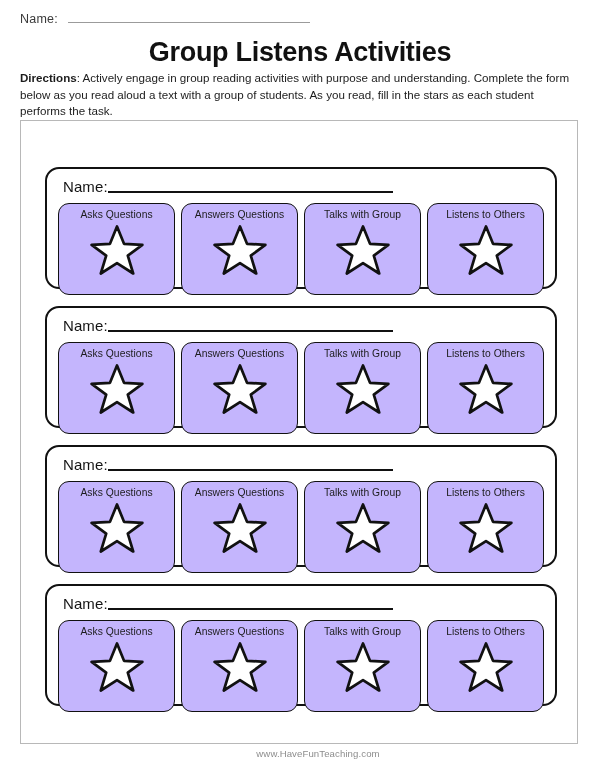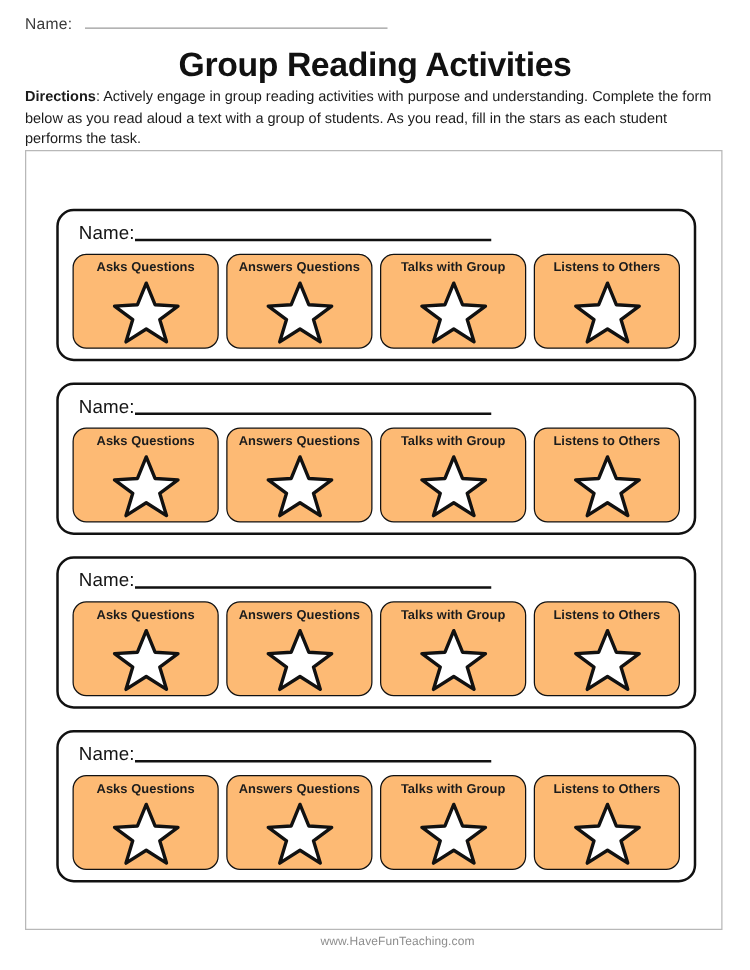--- a/index.html
+++ b/index.html
@@ -121,27 +121,26 @@
   .cards {
     position: absolute;
     left: 11px;
     right: 11px;
     top: 34px;
     display: flex;
     justify-content: space-between;
   }
   .card {
     width: 117px;
-    height: 76px;
+    height: 92px;
     border: 1.9px solid #111111;
     border-radius: 11px;
     box-sizing: border-box;
     position: relative;
-    background: #fdba74;
-    font-weight: bold;
+    background: #c4b5fd;
   }
   .card-label {
     position: absolute;
     left: 0;
     right: 0;
     top: 5px;
     text-align: center;
     font-size: 10.3px;
     line-height: 12px;
     color: #1c1c1c;
@@ -172,21 +171,21 @@
   }
 </style>
 </head>
 <body>
 
 <div class="top-name">
   <span class="top-name-label">Name:</span>
   <span class="top-name-rule"></span>
 </div>
 
-<div class="title">Group Reading Activities</div>
+<div class="title">Group Listens Activities</div>
 
 <div class="directions"><b>Directions</b><span>: Actively engage in group reading activities with purpose and understanding. Complete the form below as you read aloud a text with a group of students. As you read, fill in the stars as each student performs the task.</span></div>
 
 <div class="frame">
 
   <div class="block block-1">
     <div class="block-name">
       <span class="block-name-label">Name:</span>
       <span class="block-name-rule"></span>
     </div>

